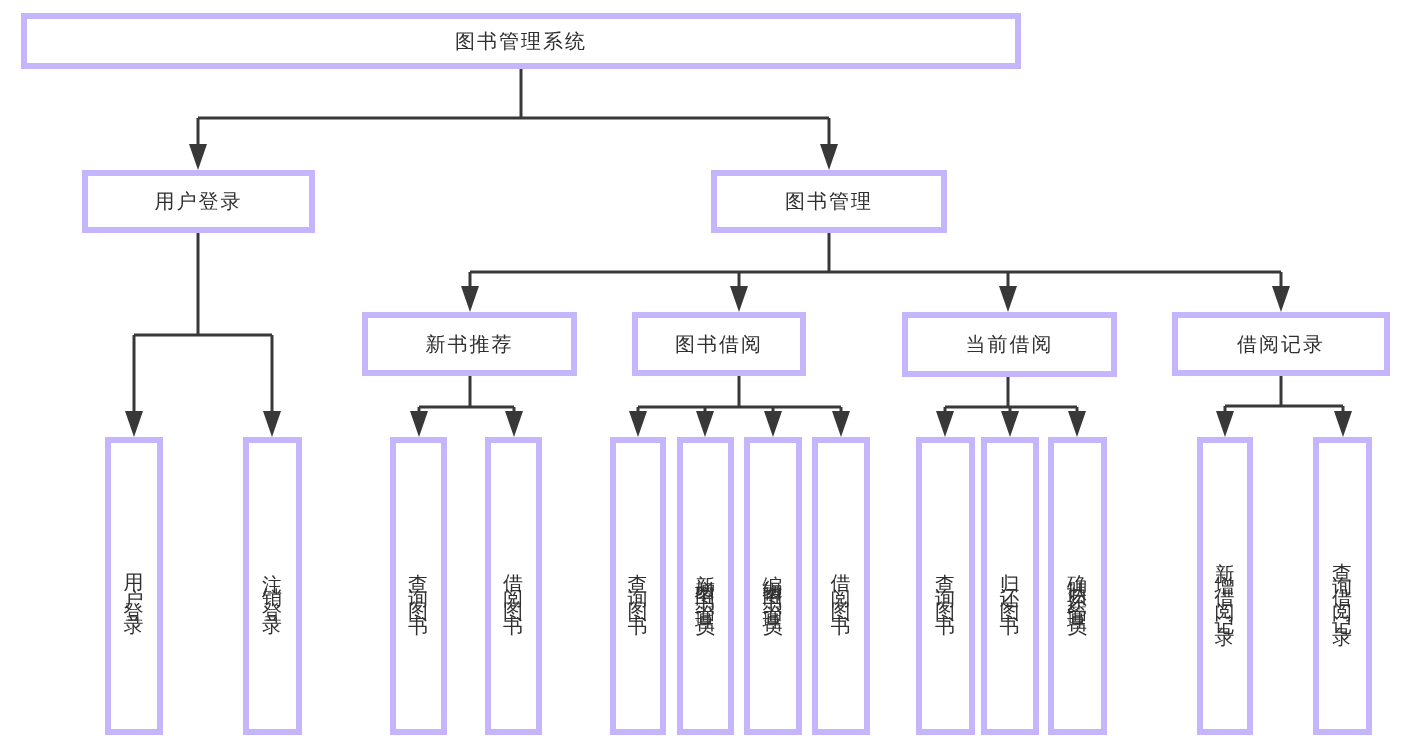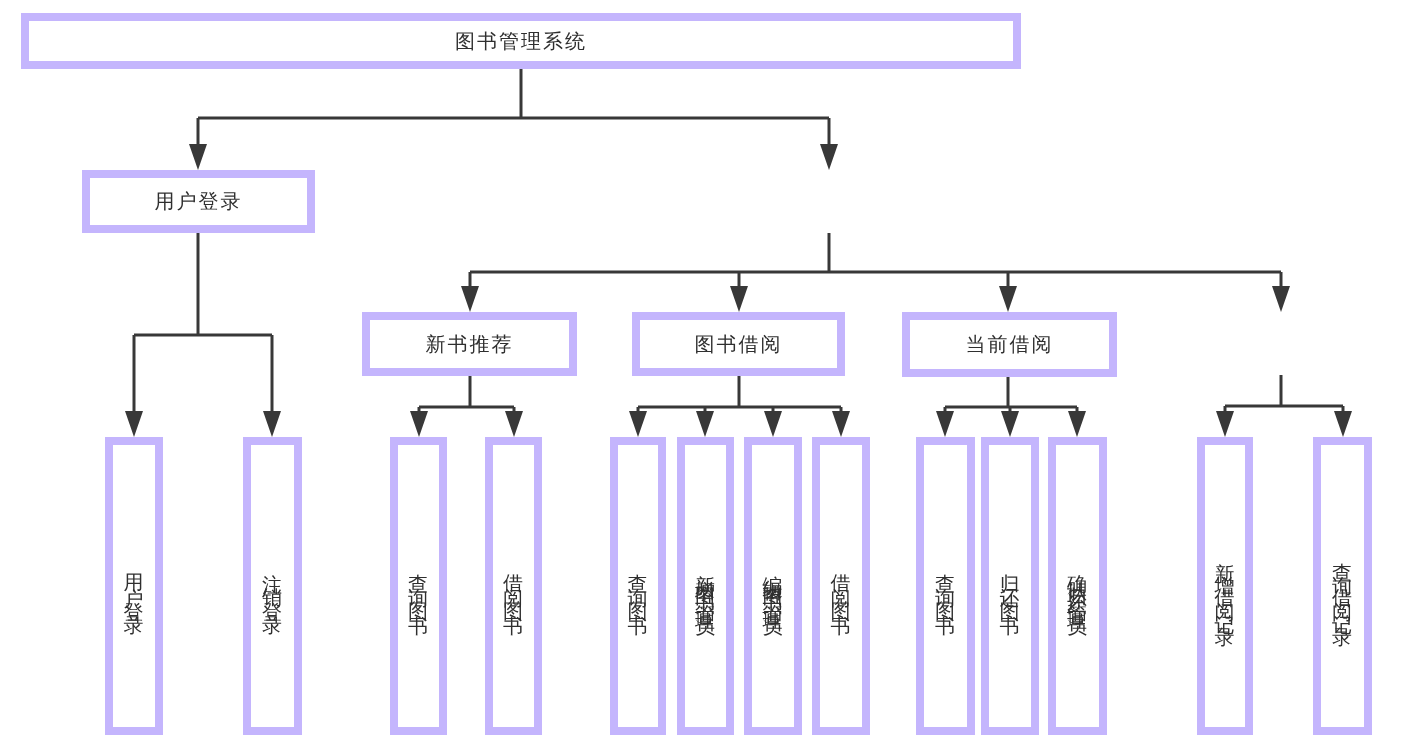--- a/index.html
+++ b/index.html
@@ -4,21 +4,21 @@
 <style>
   html,body { margin:0; padding:0; background:#ffffff; }
   #stage {
     position:relative; width:1405px; height:747px; background:#ffffff;
     font-family:"Liberation Sans", sans-serif; color:#2f2f2f;
     overflow:hidden;
   }
   #wires { position:absolute; left:0; top:0; z-index:1; }
   .box {
     position:absolute; box-sizing:border-box; background:#ffffff;
-    border:8px solid #c4b5fd; display:flex; align-items:center; justify-content:center;
+    border:6px solid #c4b5fd; display:flex; align-items:center; justify-content:center;
     z-index:2; font-size:20px; letter-spacing:2px; white-space:nowrap;
   }
   .leaf { top:437px; height:298px; }
   .leaf .vtext {
     writing-mode:vertical-rl; text-orientation:upright; letter-spacing:14px;
     line-height:1; white-space:nowrap;
   }
   .leaf .sp-md { letter-spacing:13px; }
   .leaf .sp-sm { letter-spacing:6px; }
   .watermark {
@@ -93,29 +93,35 @@
     </g>
   </svg>
 
   <div class="box" style="left:21px; top:13px; width:1000px; height:56px;">
     <span>图书管理系统</span>
   </div>
 
   <div class="box" style="left:82px; top:170px; width:233px; height:63px;">
     <span>用户登录</span>
   </div>
+  <div class="box" style="left:711px; top:170px; width:236px; height:63px;">
+    <span>图书管理</span>
+  </div>
 
   <div class="box" style="left:362px; top:312px; width:215px; height:64px;">
     <span>新书推荐</span>
   </div>
-  <div class="box" style="left:632px; top:312px; width:213px; height:64px;">
+  <div class="box" style="left:632px; top:312px; width:174px; height:64px;">
     <span>图书借阅</span>
   </div>
   <div class="box" style="left:902px; top:312px; width:215px; height:65px;font-family:Liberation Mono, monospace;">
     <span>当前借阅</span>
+  </div>
+  <div class="box" style="left:1172px; top:312px; width:218px; height:64px;">
+    <span>借阅记录</span>
   </div>
 
   <div class="box leaf" style="left:105px; width:58px;">
     <span class="vtext">用户登录</span>
   </div>
   <div class="box leaf" style="left:243px; width:59px;">
     <span class="vtext">注销登录</span>
   </div>
 
   <div class="box leaf" style="left:390px; width:57px;">

